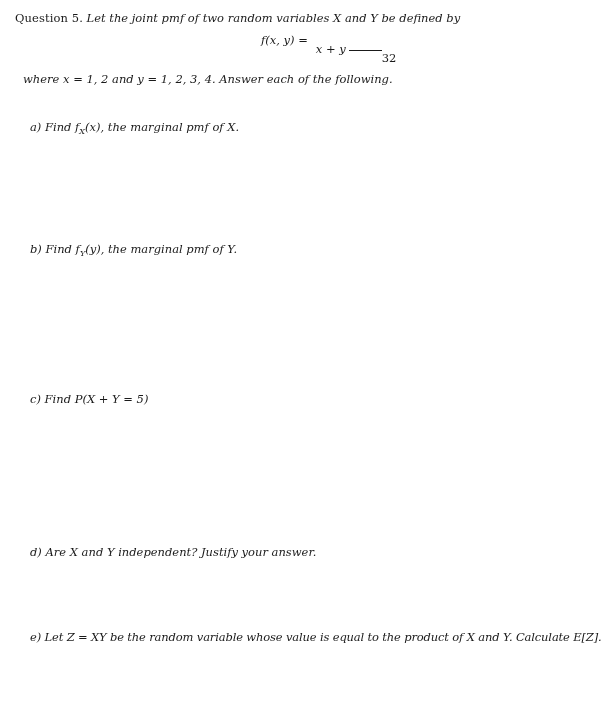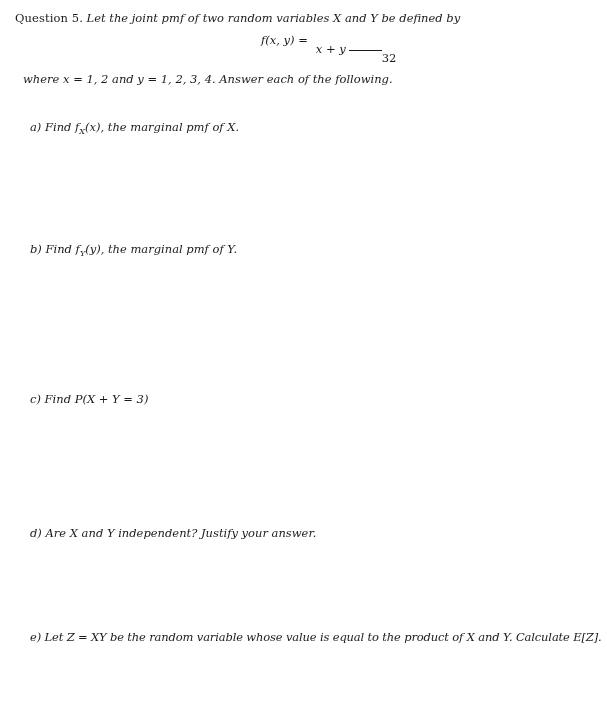--- a/index.html
+++ b/index.html
@@ -88,25 +88,25 @@
 <div class="answer-space" style="top:132px; height:115px;"></div>
 
 <div class="line it" style="left:30px; top:242px;">
   <span>b)</span>
   <span>Find </span><span class="math">f</span><span class="sub">Y</span><span class="math">(y)</span><span>, the marginal pmf of </span><span class="math">Y</span><span>.</span>
 </div>
 <div class="answer-space" style="top:271px; height:115px;"></div>
 
 <div class="line it" style="left:30px; top:392px;">
   <span>c)</span>
-  <span>Find </span><span class="math">P(X + Y = 3)</span>
+  <span>Find </span><span class="math">P(X + Y = 5)</span>
 </div>
 <div class="answer-space" style="top:410px; height:115px;"></div>
 
-<div class="line it" style="left:30px; top:526px;">
+<div class="line it" style="left:30px; top:545px;">
   <span>d)</span>
   <span>Are </span><span class="math">X</span><span> and </span><span class="math">Y</span><span> independent? Justify your answer.</span>
 </div>
 <div class="answer-space" style="top:549px; height:115px;"></div>
 
 <div class="line it" style="left:30px; top:630px; letter-spacing:-0.15px;">
   <span>e)</span>
   <span>Let </span><span class="math">Z = XY</span><span> be the random variable whose value is equal to the product of </span><span class="math">X</span><span> and </span><span class="math">Y</span><span>. Calculate </span><span class="math">E[Z]</span><span>.</span>
 </div>
 

